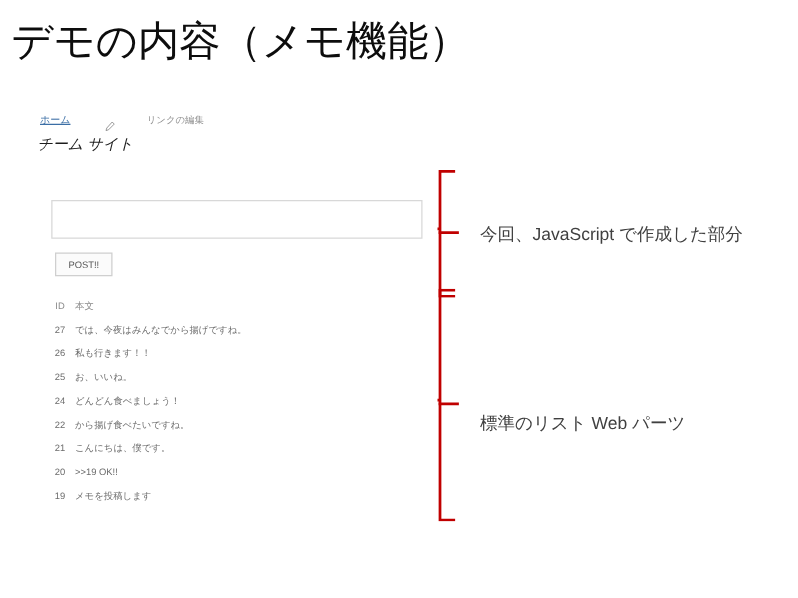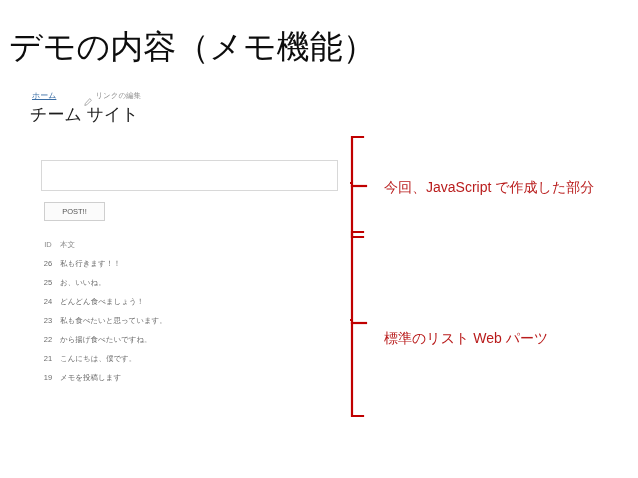--- a/index.html
+++ b/index.html
@@ -14,21 +14,21 @@
     overflow: hidden;
     font-family: "Liberation Sans", "DejaVu Sans", sans-serif;
     color: #000000;
     -webkit-font-smoothing: antialiased;
   }
 
   
   .slide-title {
     position: absolute;
     left: 9px;
-    top: 25px;
+    top: 12px;
     font-size: 33px;
     line-height: 44px;
     letter-spacing: 0px;
     color: #0d0d0d;
     font-weight: 400;
     white-space: nowrap;
     font-family: Liberation Serif, serif;
   }
 
   
@@ -68,32 +68,34 @@
     width: 8px;
     height: 8px;
     display: block;
     color: #8a8a8a;
   }
   .edit-label {
     font-size: 7.5px;
     line-height: 10px;
     color: #8f8f8f;
     white-space: nowrap;
+    margin-left: 22px;
   }
 
   
   .site-title {
     position: absolute;
     left: 30px;
     top: 23px;
-    font-size: 17px;
+    font-size: 12px;
     line-height: 24px;
     color: #1c1c1c;
     font-weight: 400;
     white-space: nowrap;
+    font-style: italic;
   }
 
   
   .memo-input {
     position: absolute;
     left: 41px;
     top: 80px;
     width: 297px;
     height: 31px;
     box-sizing: border-box;
@@ -105,21 +107,21 @@
     font-size: 9px;
     color: #333333;
     padding: 3px 4px;
   }
 
   
   .post-button {
     position: absolute;
     left: 44px;
     top: 122px;
-    width: 61px;
+    width: 46px;
     height: 19px;
     box-sizing: border-box;
     border: 1px solid #cfcfcf;
     background: #fbfbfb;
     color: #555555;
     font-family: "Liberation Sans", sans-serif;
     font-size: 7.5px;
     line-height: 17px;
     text-align: center;
     padding: 0;
@@ -161,21 +163,21 @@
   .brace {
     position: absolute;
     color: #c00000;
   }
   .brace svg { display: block; }
 
   .annot-text {
     position: absolute;
     font-size: 14px;
     line-height: 20px;
-    color: #b91c1c;
+    color: #404040;
     white-space: nowrap;
   }
   .annot-js { left: 384px; top: 177px; }
   .annot-list { left: 384px; top: 328px; }
 </style>
 </head>
 <body>
 
 <div class="slide-title">デモの内容（メモ機能）</div>
 
@@ -200,42 +202,46 @@
 
   <button class="post-button">POST!!</button>
 
   <div class="memo-list">
     <div class="memo-row header">
       <span class="col-id">ID</span>
       <span class="col-body">本文</span>
     </div>
     <div id="list-rows">
         <div class="memo-row">
+          <span class="col-id">27</span>
+          <span class="col-body">では、今夜はみんなでから揚げですね。</span>
+        </div>
+        <div class="memo-row">
           <span class="col-id">26</span>
           <span class="col-body">私も行きます！！</span>
         </div>
         <div class="memo-row">
           <span class="col-id">25</span>
           <span class="col-body">お、いいね。</span>
         </div>
         <div class="memo-row">
           <span class="col-id">24</span>
           <span class="col-body">どんどん食べましょう！</span>
         </div>
         <div class="memo-row">
-          <span class="col-id">23</span>
-          <span class="col-body">私も食べたいと思っています。</span>
-        </div>
-        <div class="memo-row">
           <span class="col-id">22</span>
           <span class="col-body">から揚げ食べたいですね。</span>
         </div>
         <div class="memo-row">
           <span class="col-id">21</span>
           <span class="col-body">こんにちは、僕です。</span>
+        </div>
+        <div class="memo-row">
+          <span class="col-id">20</span>
+          <span class="col-body">&gt;&gt;19 OK!!</span>
         </div>
         <div class="memo-row">
           <span class="col-id">19</span>
           <span class="col-body">メモを投稿します</span>
         </div>
       </div>
   </div>
 </div>
 
 <div class="brace" style="left:349px; top:136px;">

